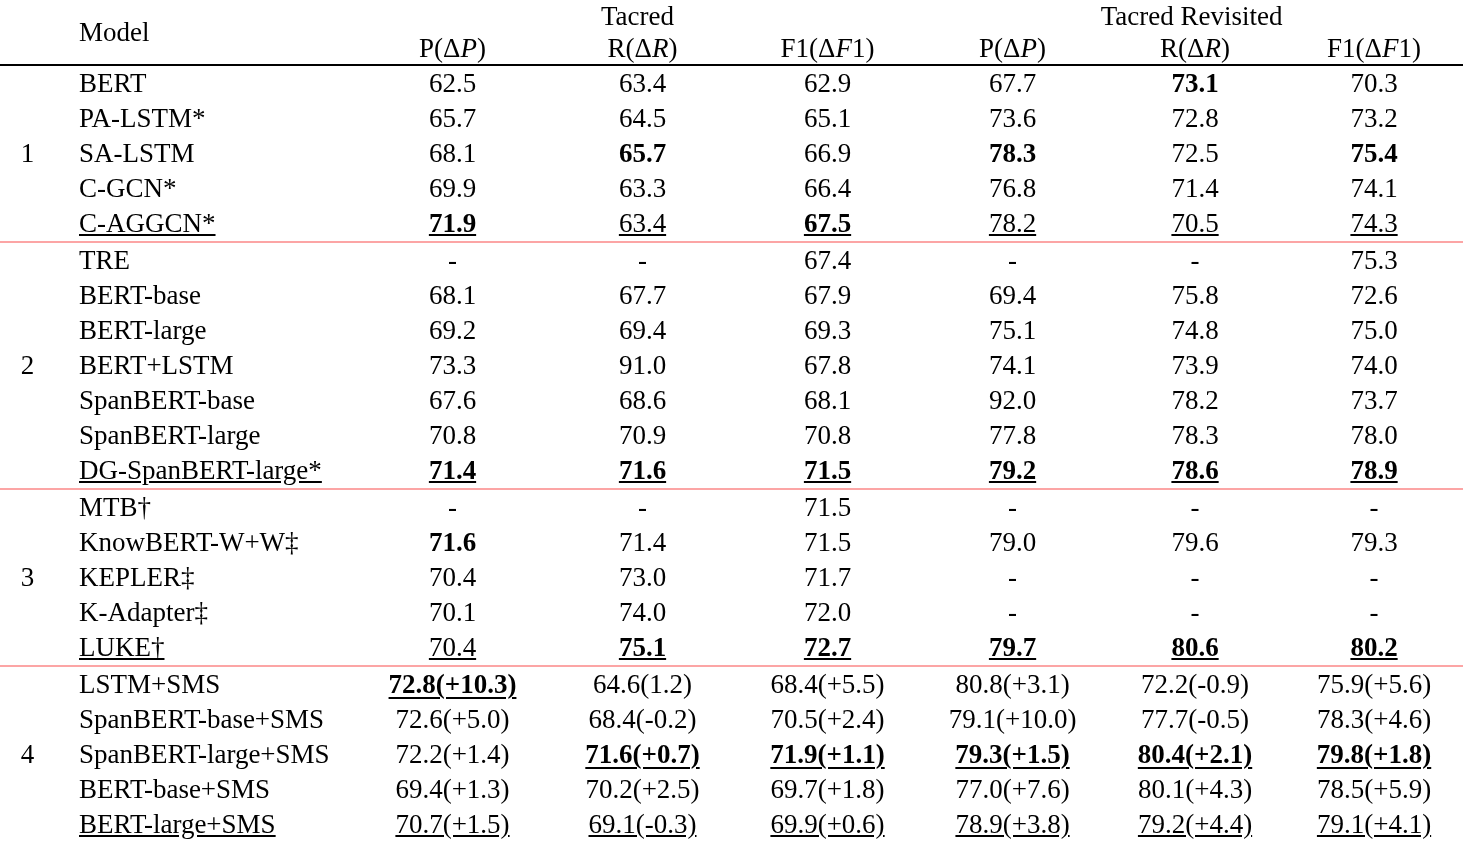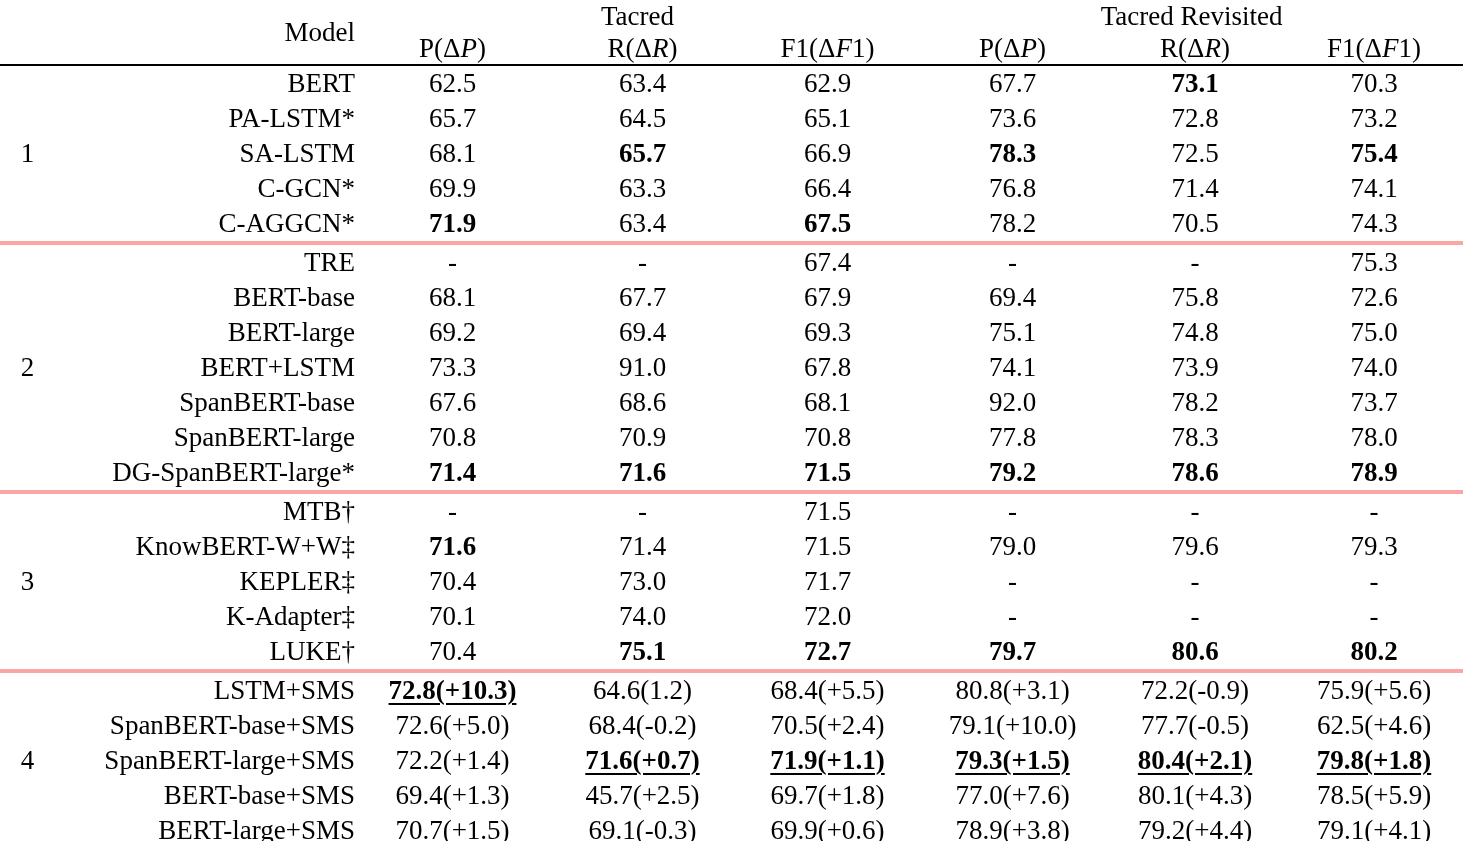--- a/index.html
+++ b/index.html
@@ -14,22 +14,22 @@
   }
   th, td {
     padding:0; margin:0;
     font-size:27px; font-weight:normal;
     text-align:center; white-space:nowrap; overflow:hidden;
     height:35px; line-height:35px;
     vertical-align:middle;
   }
   thead tr th { height:32px; line-height:32px; }
   thead { border-bottom:2px solid #000; }
-  tr.group-end { border-bottom:4px solid #fca5a5; }
-  th.c-model, td.model { text-align:right; padding-left:24px; }
+  tr.group-end { border-bottom:2px solid #fca5a5;text-decoration:underline; }
+  th.c-model, td.model { text-align:left; padding-left:24px; }
   td.gnum { text-align:center; }
   .b { font-weight:bold; }
   .u { text-decoration:underline; text-decoration-thickness:2px; text-underline-offset:4px; }
   .ivar { font-style:italic; }
 </style>
 </head>
 <body>
 
 <div class="page">
   <table class="results">
@@ -226,35 +226,35 @@
           <td><span>72.2(-0.9)</span></td>
           <td><span>75.9(+5.6)</span></td>
         </tr>
         <tr>
           <td class="model">SpanBERT-base+SMS</td>
           <td><span>72.6(+5.0)</span></td>
           <td><span>68.4(-0.2)</span></td>
           <td><span>70.5(+2.4)</span></td>
           <td><span>79.1(+10.0)</span></td>
           <td><span>77.7(-0.5)</span></td>
-          <td><span>62.5(+4.6)</span></td>
+          <td><span>78.3(+4.6)</span></td>
         </tr>
         <tr>
           <td class="model">SpanBERT-large+SMS</td>
           <td><span>72.2(+1.4)</span></td>
           <td><span class="b u">71.6(+0.7)</span></td>
           <td><span class="b u">71.9(+1.1)</span></td>
           <td><span class="b u">79.3(+1.5)</span></td>
           <td><span class="b u">80.4(+2.1)</span></td>
           <td><span class="b u">79.8(+1.8)</span></td>
         </tr>
         <tr>
           <td class="model">BERT-base+SMS</td>
           <td><span>69.4(+1.3)</span></td>
-          <td><span>45.7(+2.5)</span></td>
+          <td><span>70.2(+2.5)</span></td>
           <td><span>69.7(+1.8)</span></td>
           <td><span>77.0(+7.6)</span></td>
           <td><span>80.1(+4.3)</span></td>
           <td><span>78.5(+5.9)</span></td>
         </tr>
         <tr class="group-end">
           <td class="model">BERT-large+SMS</td>
           <td><span>70.7(+1.5)</span></td>
           <td><span>69.1(-0.3)</span></td>
           <td><span>69.9(+0.6)</span></td>

